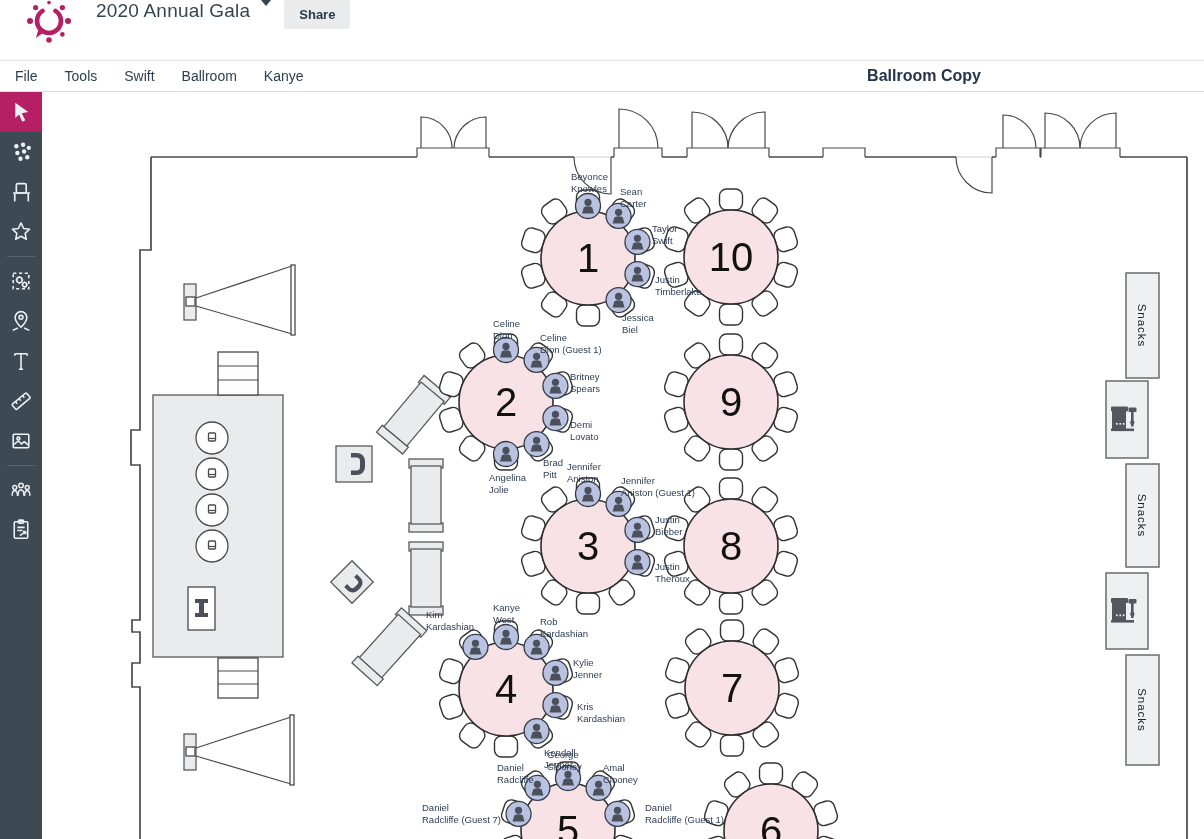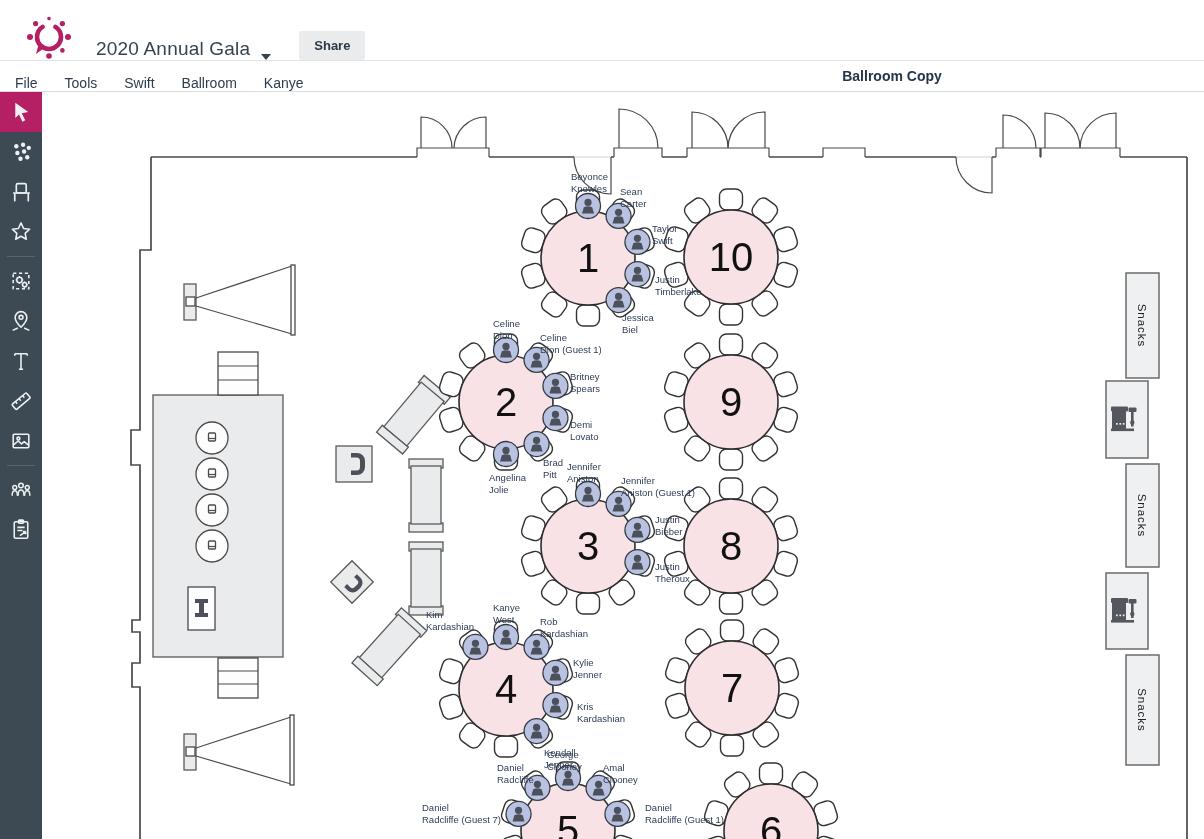--- a/index.html
+++ b/index.html
@@ -1,33 +1,33 @@
 <!DOCTYPE html>
 <html><head>
 <meta charset="utf-8">
 <style>
   html,body{margin:0;padding:0;width:1204px;height:839px;overflow:hidden;background:#fff;
     font-family:"Liberation Sans",sans-serif;}
   
   .header{position:absolute;top:0;left:0;right:0;height:60px;background:#fff;
-    border-bottom:1px solid #e2e5e7;display:flex;align-items:flex-end;}
+    border-bottom:1px solid #e2e5e7;display:flex;align-items:flex-start;}
   .logo{margin-left:26px;width:46px;height:44px;flex:0 0 auto;}
   .title{margin-left:24px;font-size:19px;color:#35444f;letter-spacing:.2px;}
   .caret{margin-left:11px;width:0;height:0;border-left:5.5px solid transparent;
     border-right:5.5px solid transparent;border-top:6.5px solid #36434e;}
-  .share-btn{margin-left:28px;background:#e9ebed;border:none;border-radius:3px;
+  .share-btn{margin-left:13px;background:#e9ebed;border:none;border-radius:3px;
     padding:7px 15px;font-size:13px;font-weight:700;color:#2b3a49;cursor:pointer;
     font-family:"Liberation Sans",sans-serif;}
   
   .menubar{position:absolute;top:61px;left:0;right:0;height:30px;border-bottom:1px solid #dadde0;
-    background:#fff;display:flex;align-items:flex-end;gap:27px;padding-left:15px;
+    background:#fff;display:flex;align-items:center;gap:27px;padding-left:15px;
     font-size:14px;color:#2e3d4e;}
   .menu-item{cursor:pointer;}
-  .room-label{position:absolute;left:892px;top:0;height:30px;display:flex;align-items:center;
-    transform:translateX(-50%);font-weight:700;font-size:14px;color:#25344a;}
+  .room-label{position:absolute;left:924px;top:0;height:30px;display:flex;align-items:center;
+    transform:translateX(-50%);font-weight:700;font-size:16px;color:#25344a;}
   
   .toolbar{position:absolute;top:92px;left:0;bottom:0;width:42px;background:#3e4a53;
     display:flex;flex-direction:column;align-items:center;}
   .tool{width:42px;height:40px;display:flex;align-items:center;justify-content:center;cursor:pointer;}
   .tool.active{background:#b51f63;}
   .tool-divider{width:28px;height:1px;background:#59646d;margin:4px 0;}
   
   .canvas{position:absolute;left:42px;top:92px;width:1162px;height:747px;background:#fff;}
   svg{display:block;}
   svg text{font-family:"Liberation Sans",sans-serif;}

